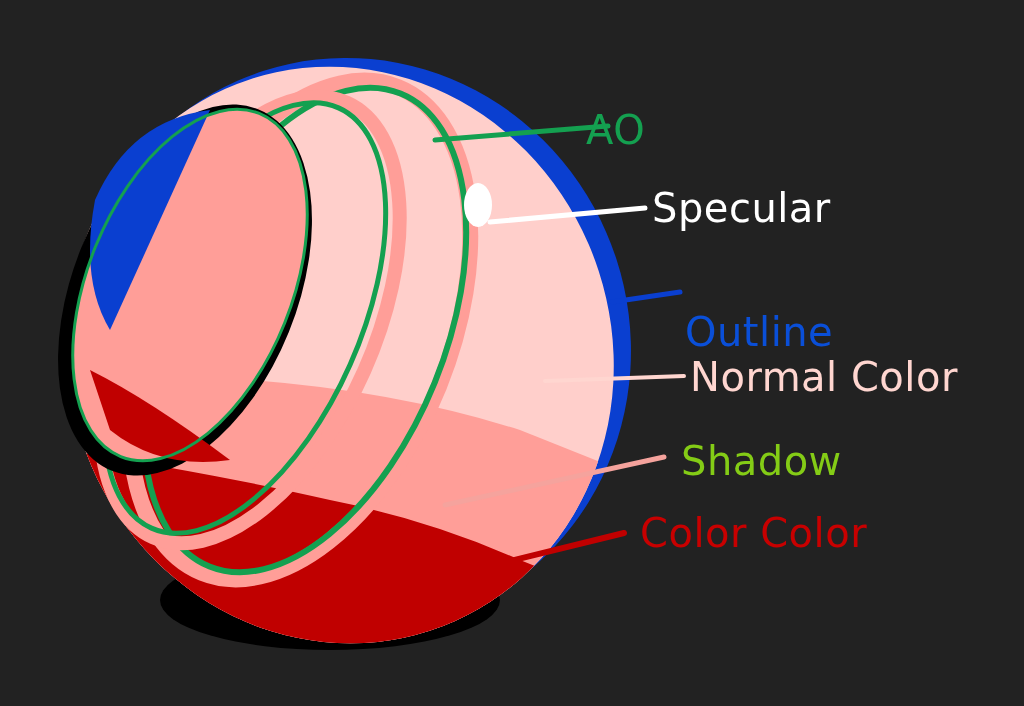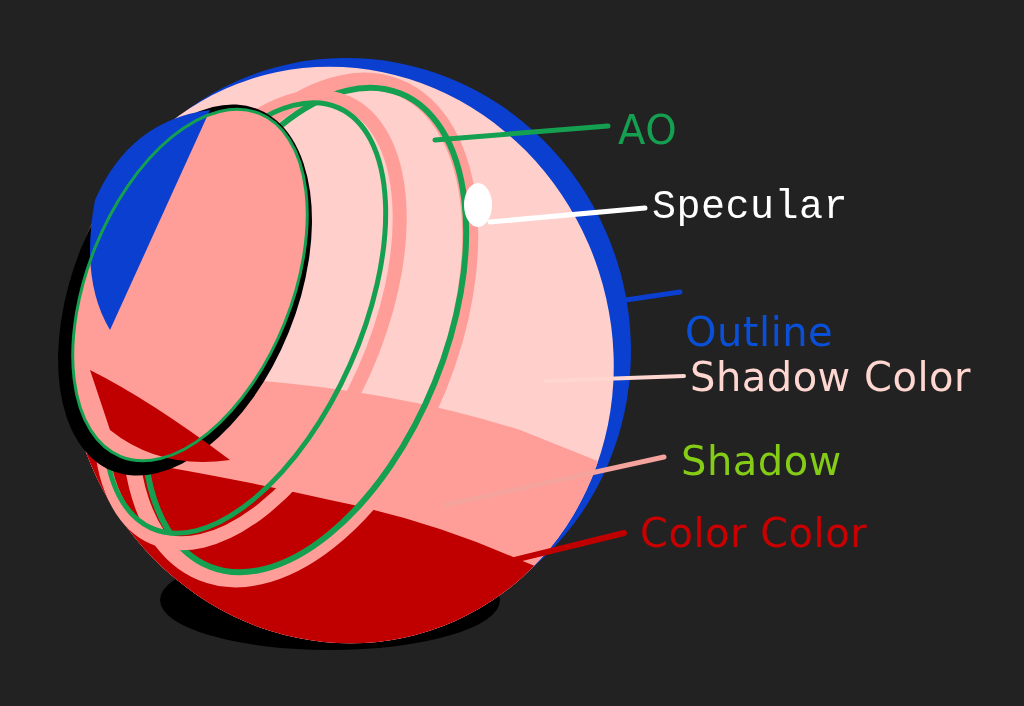--- a/index.html
+++ b/index.html
@@ -57,18 +57,18 @@
   <g stroke-linecap="round">
     <line x1="435" y1="140" x2="608" y2="126" stroke="#14a050" stroke-width="5"></line>
     <line x1="490" y1="222" x2="645" y2="208" stroke="#ffffff" stroke-width="5"></line>
     <line x1="612" y1="302" x2="680" y2="292" stroke="#0a3fd0" stroke-width="5"></line>
     <line x1="545" y1="381" x2="684" y2="376" stroke="#ffd6d0" stroke-width="4"></line>
     <line x1="445" y1="505" x2="664" y2="457" stroke="#f5a39d" stroke-width="5"></line>
     <line x1="392" y1="590" x2="624" y2="533" stroke="#c00000" stroke-width="6"></line>
   </g>
 </svg>
 
-<div class="label" style="left:618px;top:110px;color:#14a050;">AO</div>
-<div class="label" style="left:652px;top:188px;color:#ffffff;font-family:Liberation Mono, monospace;">Specular</div>
+<div class="label" style="left:586px;top:110px;color:#14a050;">AO</div>
+<div class="label" style="left:652px;top:188px;color:#ffffff;">Specular</div>
 <div class="label" style="left:685px;top:272px;color:#0a4fd8;margin-top:40px;">Outline</div>
-<div class="label" style="left:690px;top:357px;color:#ffd6d0;">Shadow Color</div>
+<div class="label" style="left:690px;top:357px;color:#ffd6d0;">Normal Color</div>
 <div class="label" style="left:681px;top:441px;color:#84cc16;">Shadow</div>
 <div class="label" style="left:640px;top:513px;color:#c80000;">Color Color</div>
 
 </body></html>

